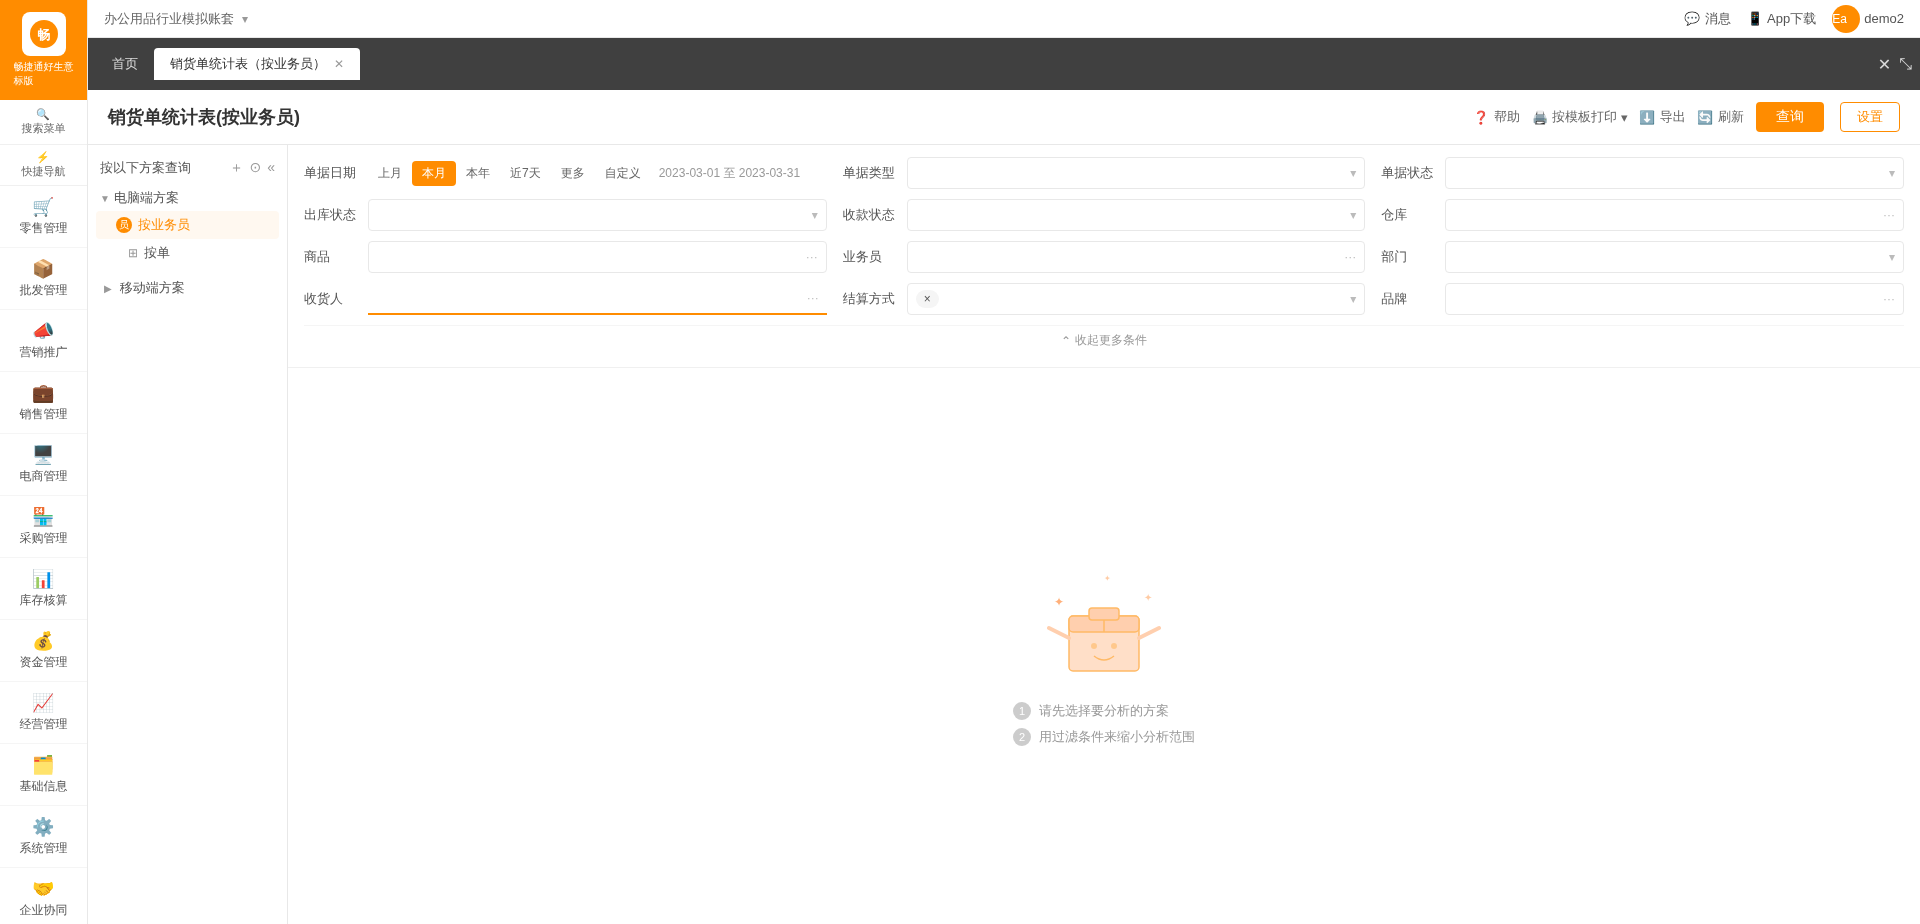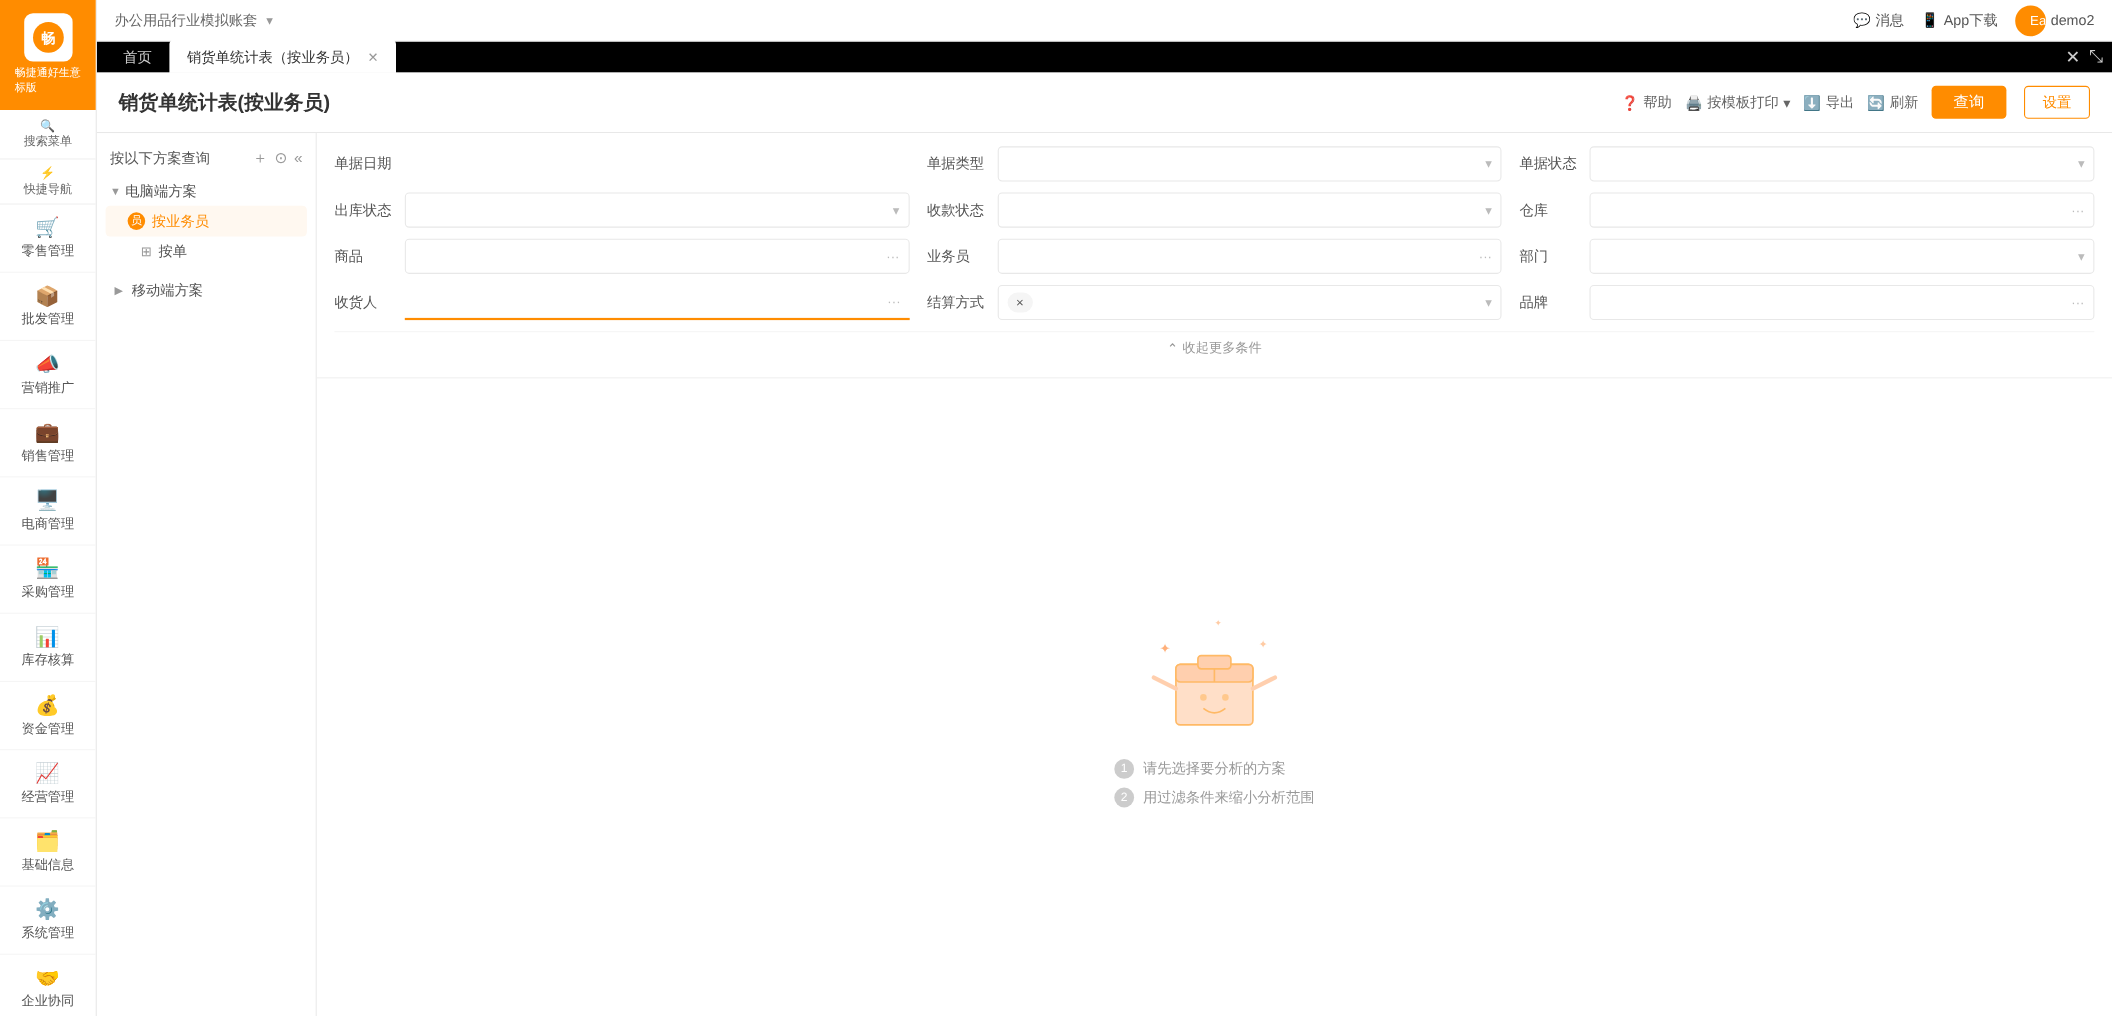--- a/index.html
+++ b/index.html
@@ -18,24 +18,24 @@
 
     
     .main-area { flex: 1; display: flex; flex-direction: column; overflow: hidden; }
 
     
     .topbar { height: 38px; background: #fff; border-bottom: 1px solid #e8e8e8; display: flex; align-items: center; justify-content: space-between; padding: 0 16px; flex-shrink: 0; }
     .topbar-left { display: flex; align-items: center; gap: 8px; color: #666; font-size: 13px; }
     .topbar-left .dropdown-icon { font-size: 12px; color: #999; cursor: pointer; }
     .topbar-right { display: flex; align-items: center; gap: 16px; }
     .topbar-right .topbar-item { display: flex; align-items: center; gap: 4px; color: #555; font-size: 13px; cursor: pointer; }
-    .avatar { width: 28px; height: 28px; border-radius: 50%; background: #ff8c00; display: flex; align-items: center; justify-content: flex-end; color: #fff; font-size: 12px; overflow: hidden; }
-
-    
-    .tabbar { height: 28px; background: #000000; display: flex; align-items: center; flex-shrink: 0; padding: 5px 8px; }
+    .avatar { width: 28px; height: 28px; border-radius: 50%; background: #ff8c00; display: flex; align-items: center; justify-content: flex-start; color: #fff; font-size: 12px; overflow: hidden; }
+
+    
+    .tabbar { height: 52px; background: #404040; display: flex; align-items: center; flex-shrink: 0; padding: 5px 8px; }
     .tab-item { height: 32px; padding: 0 16px; display: flex; align-items: center; gap: 8px; cursor: pointer; border-radius: 4px 4px 0 0; font-size: 13px; color: rgba(255,255,255,0.8); }
     .tab-item.home { background: transparent; }
     .tab-item.active { background: #fff; color: #333; }
     .tab-item .tab-close { font-size: 12px; color: #999; cursor: pointer; line-height: 1; }
     .tabbar-actions { margin-left: auto; display: flex; gap: 8px; }
     .tabbar-actions .action-btn { color: rgba(255,255,255,0.8); cursor: pointer; font-size: 16px; }
 
     
     .content-area { flex: 1; background: #f5f5f5; display: flex; flex-direction: column; overflow: hidden; }
 
@@ -264,20 +264,31 @@
         </div>
       </div>
 
       <div class="right-panel">
 
         <div class="filter-area">
 
           <div class="filter-row">
             <div class="filter-item">
               <span class="filter-label">单据日期</span>
+              <div class="date-filter">
+                <div class="date-tabs">
+                  <span class="date-tab">上月</span>
+                  <span class="date-tab active">本月</span>
+                  <span class="date-tab">本年</span>
+                  <span class="date-tab">近7天</span>
+                  <span class="date-tab">更多</span>
+                  <span class="date-tab">自定义</span>
+                </div>
+                <span class="date-range">2023-03-01 至 2023-03-31</span>
+              </div>
             </div>
             <div class="filter-item">
               <span class="filter-label">单据类型</span>
               <div class="filter-control">
                 <span class="chevron">▾</span>
               </div>
             </div>
             <div class="filter-item">
               <span class="filter-label">单据状态</span>
               <div class="filter-control">

